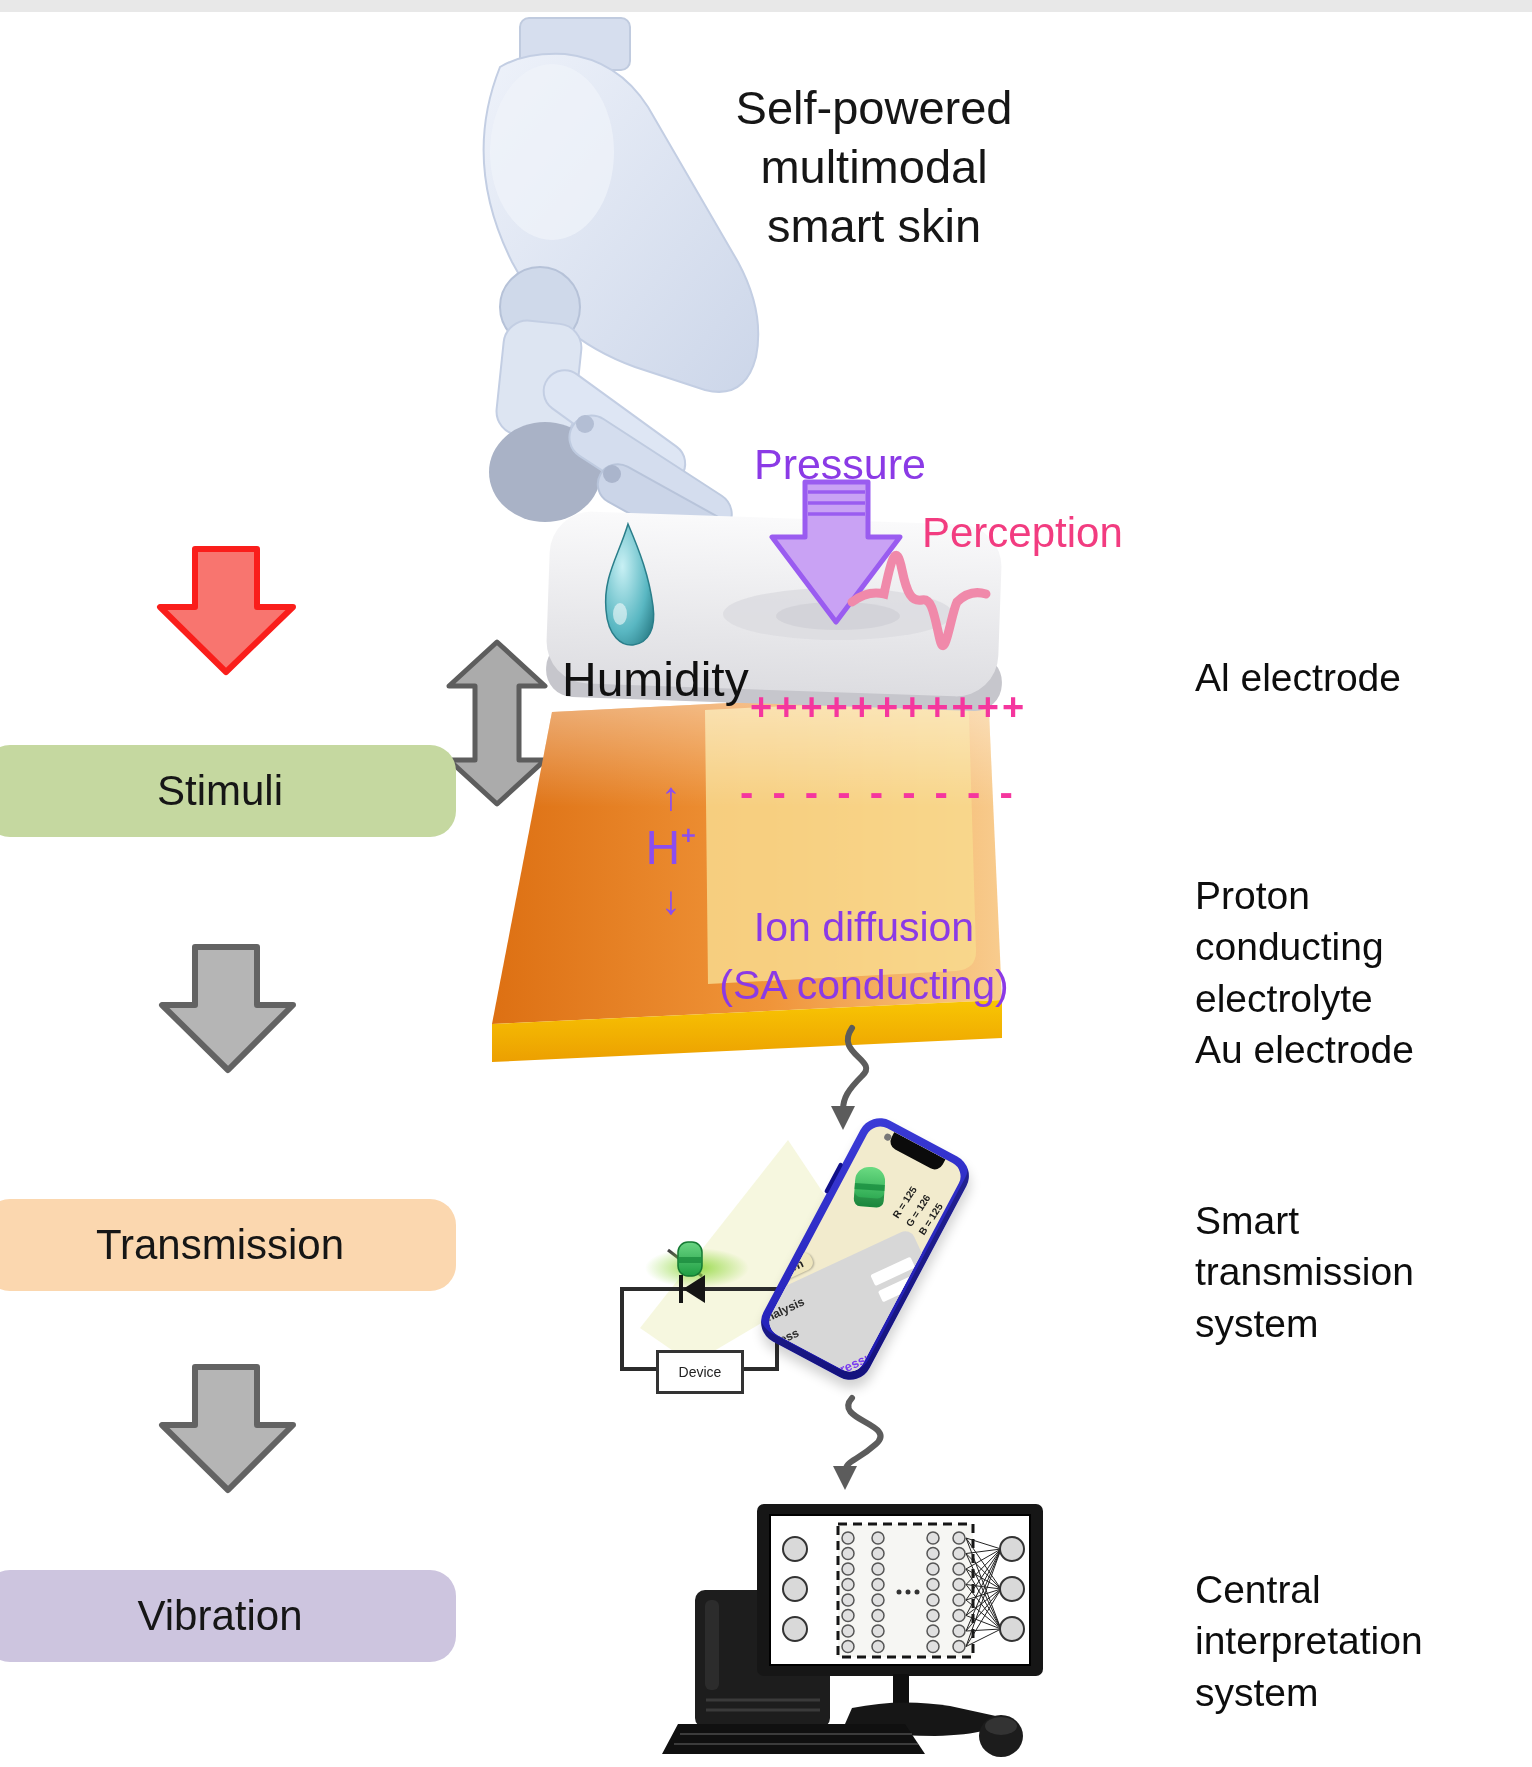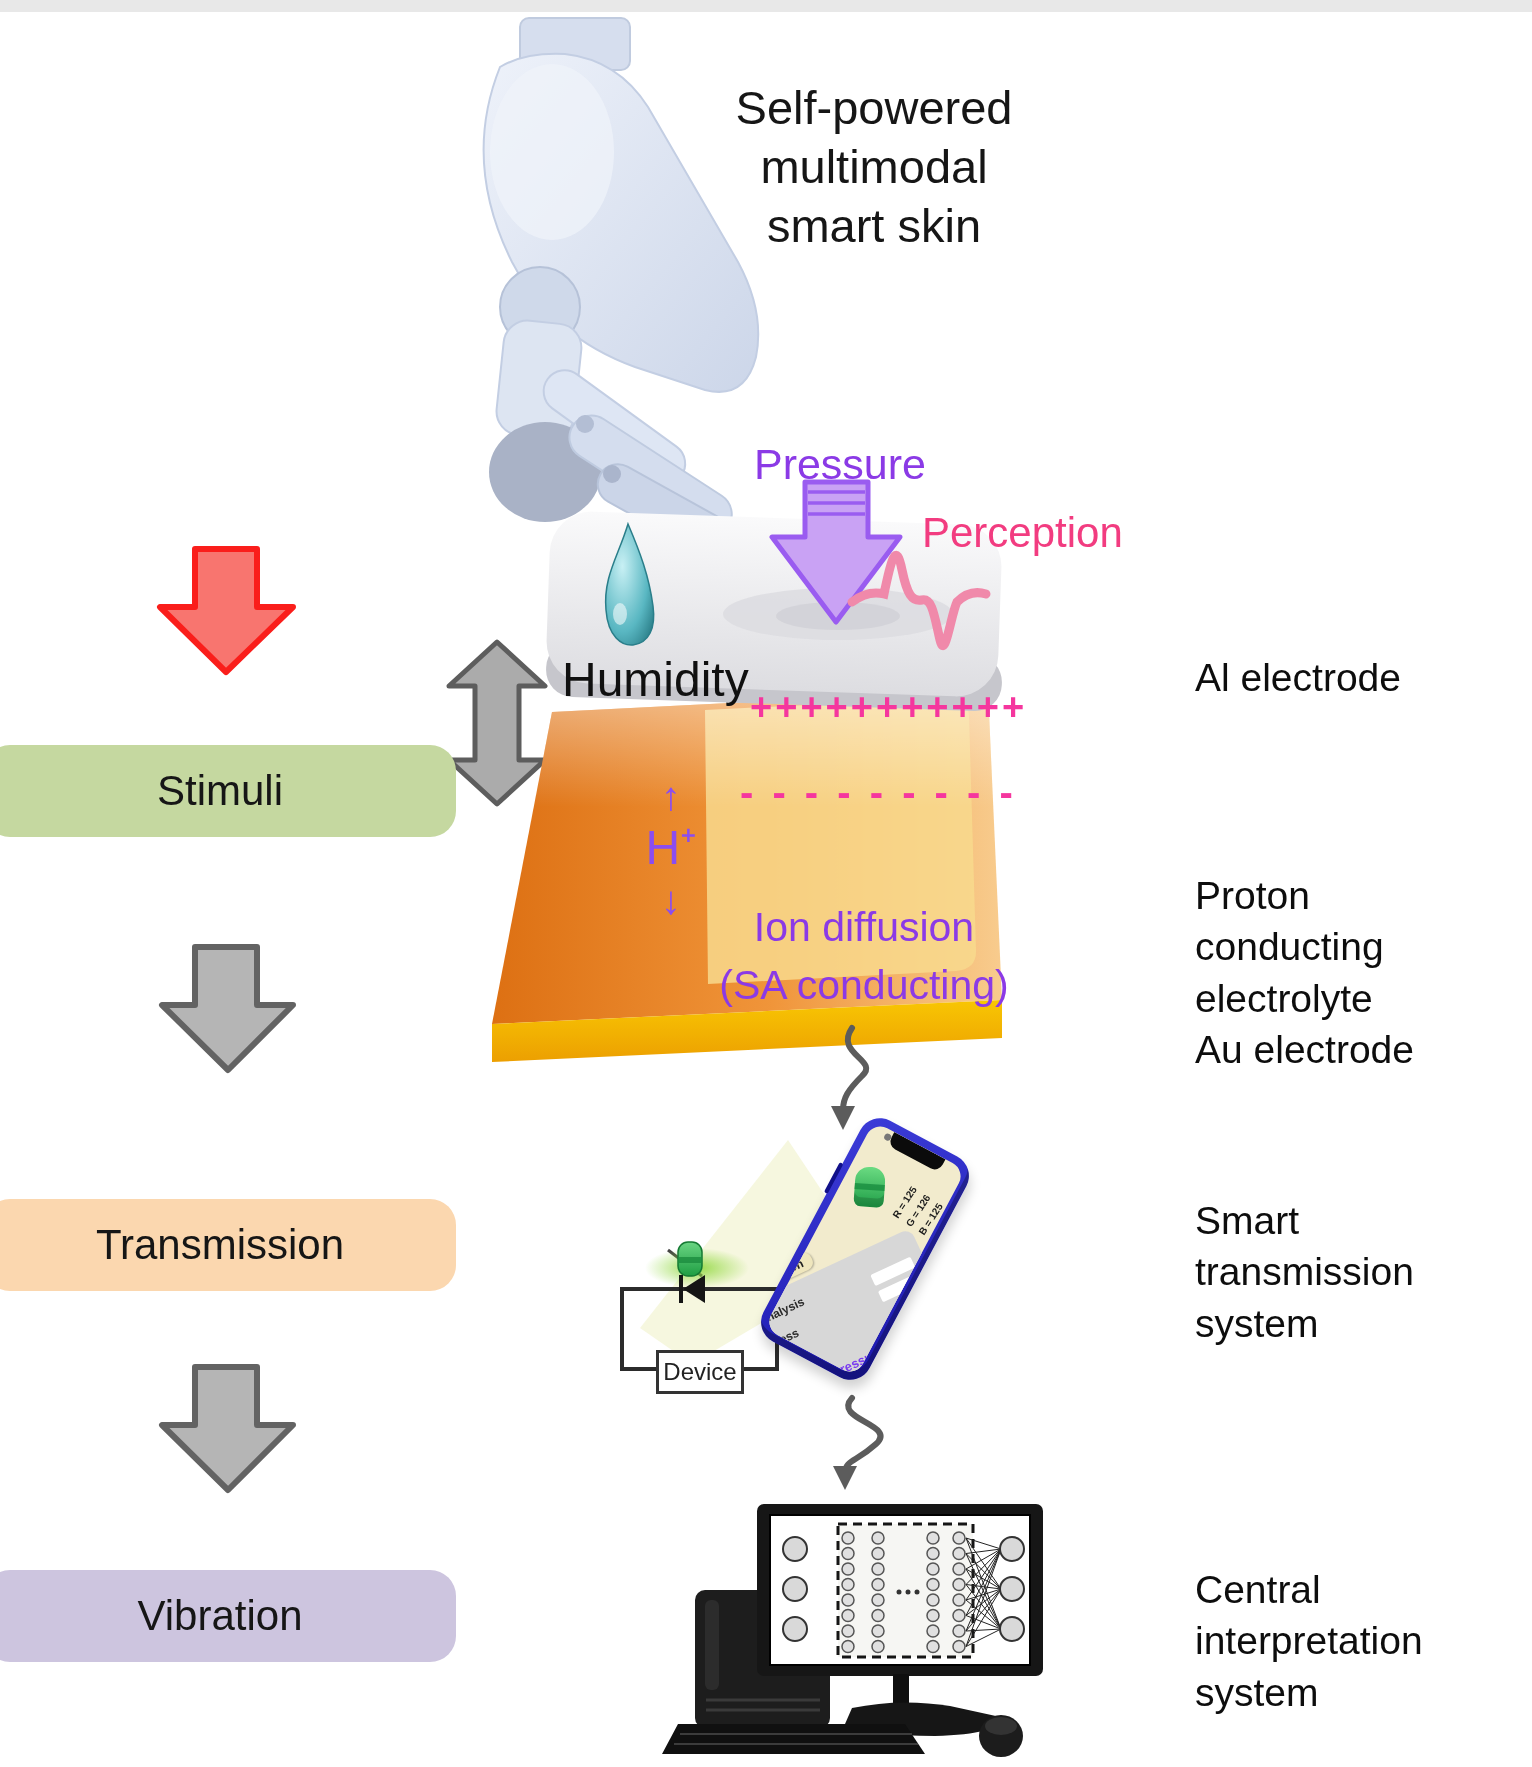--- a/index.html
+++ b/index.html
@@ -83,21 +83,21 @@
   .toggle{position:absolute;right:12px;width:44px;height:12px;background:#ffffff;border-radius:2px;}
   .toggle-1{top:26px;}
   .toggle-2{top:44px;}
   .axis-pressure{font-size:13px;font-weight:bold;color:#7a3bf0;margin-left:78px;margin-top:14px;}
   .axis-frequency{font-size:13px;font-weight:bold;color:#f0317f;margin-left:92px;margin-top:12px;}
   .axis-rh{font-size:12px;font-weight:bold;color:#2323cc;margin-left:2px;margin-top:-10px;}
 
   
   .device-label{
     left:656px;top:1338px;width:82px;height:38px;background:#ffffff;border:3px solid #333;
-    display:flex;align-items:center;justify-content:center;font-size:24px;color:#222;
+    display:flex;align-items:center;justify-content:center;font-size:14px;color:#222;
   }
 </style>
 </head>
 <body>
 
 <div class="canvas">
 
   <svg class="svg-layer" width="1532" height="1767" viewBox="0 0 1532 1767">
     <defs>
       <linearGradient id="armGrad" x1="0" y1="0" x2="1" y2="1">

